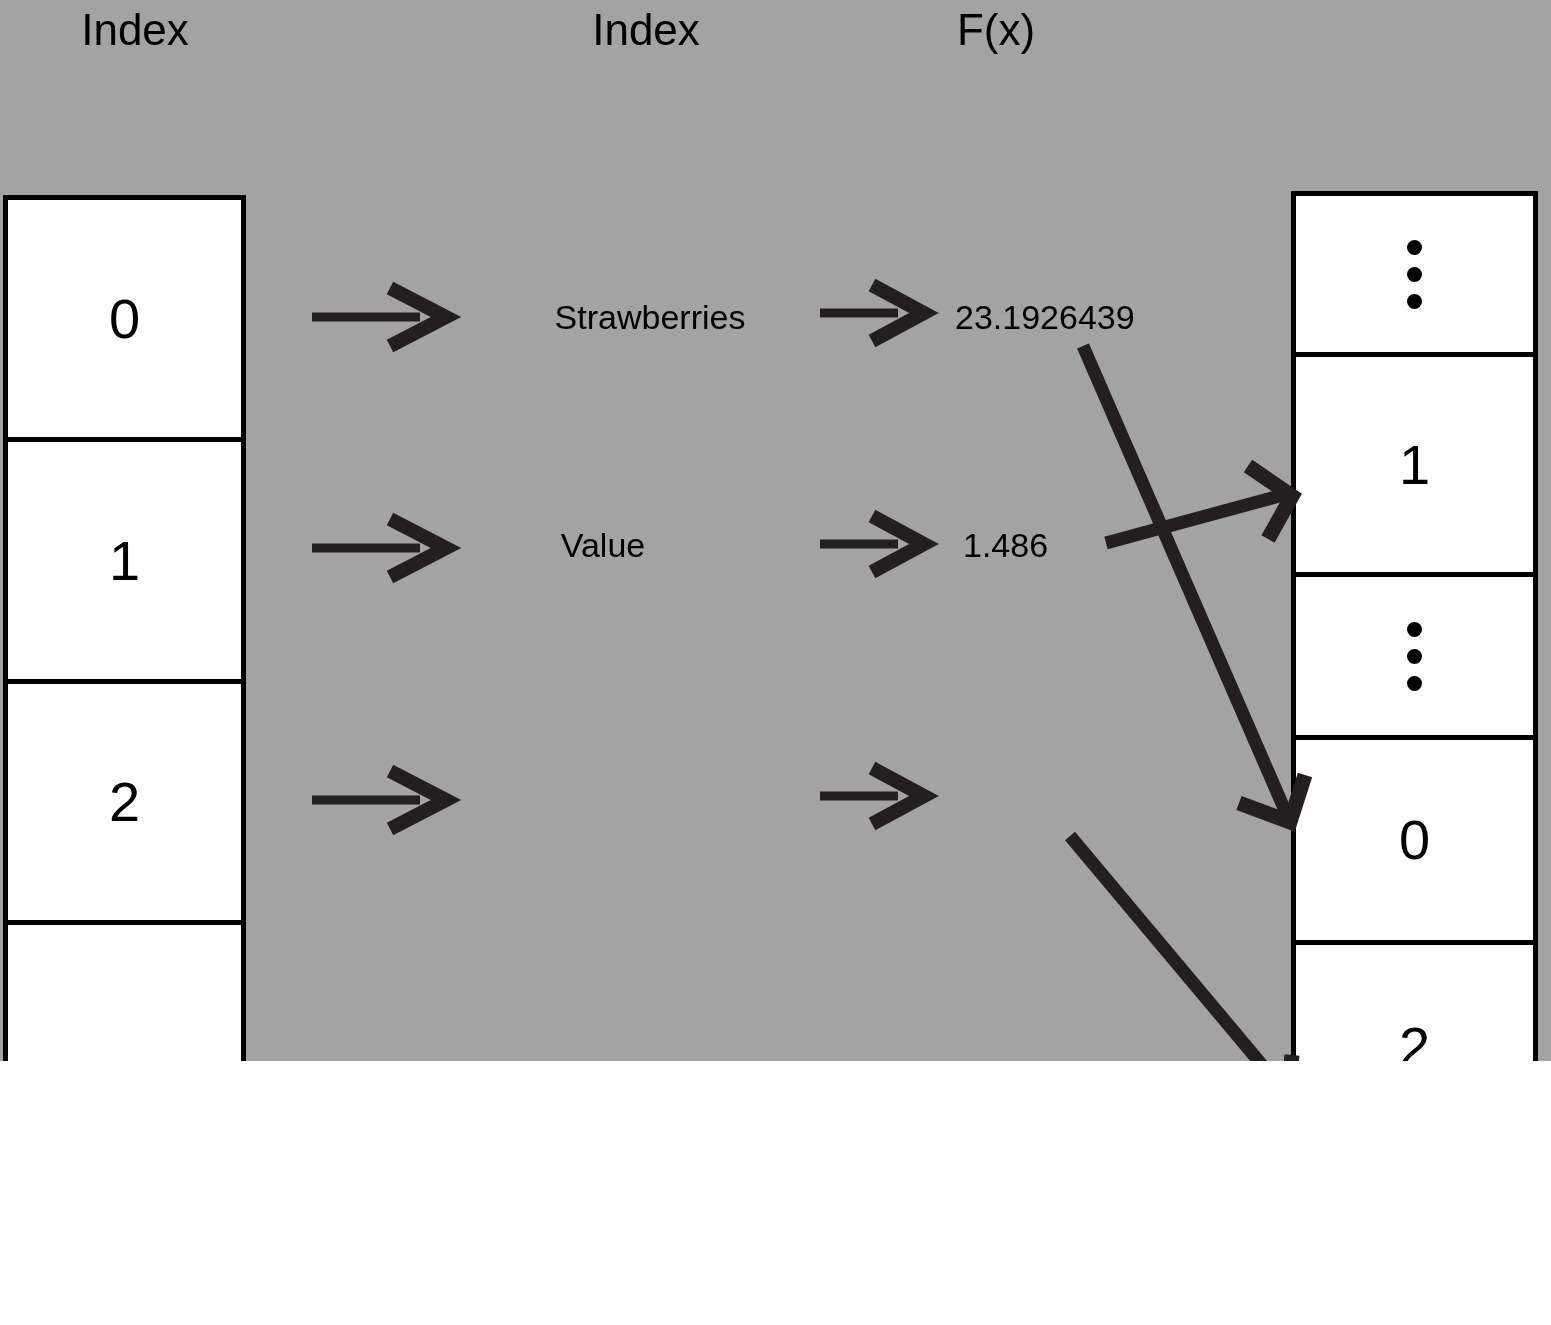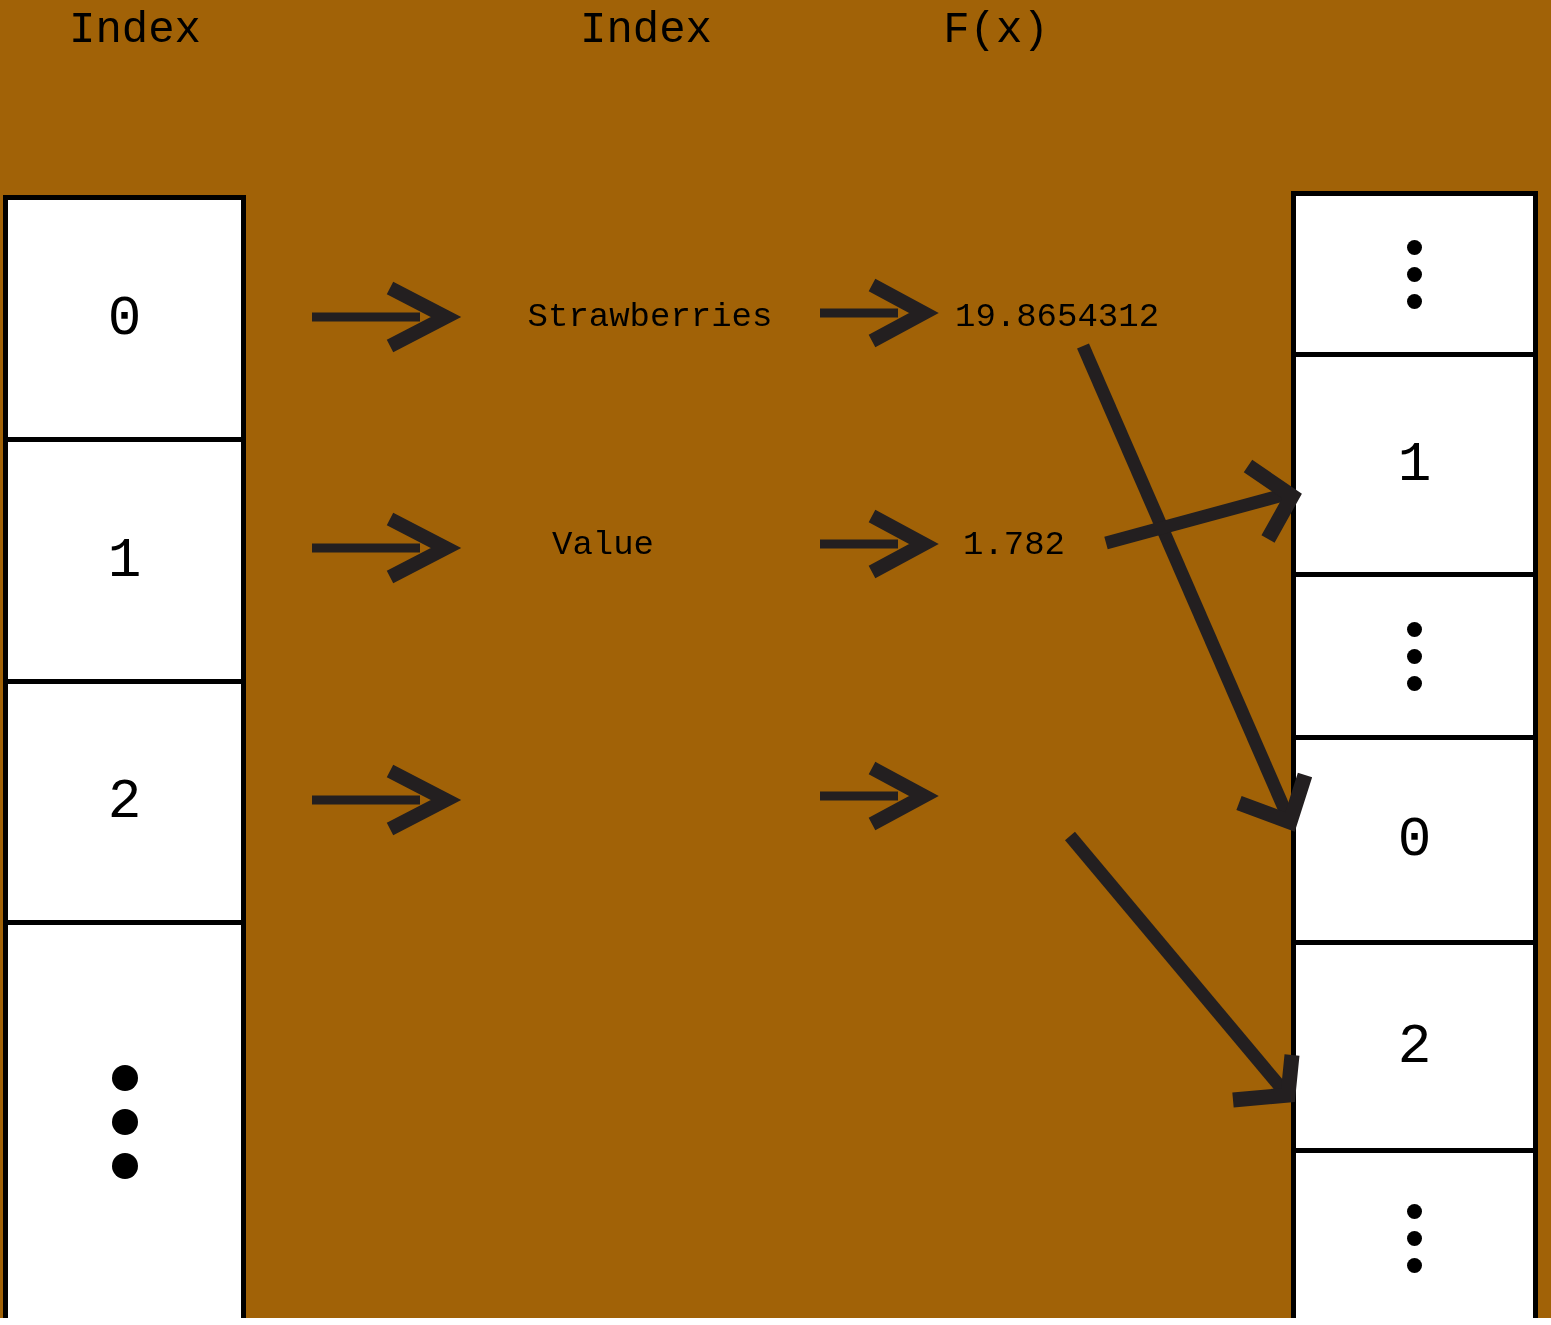--- a/index.html
+++ b/index.html
@@ -1,20 +1,20 @@
 <!DOCTYPE html>
 <html><head>
 <meta charset="utf-8">
 <style>
   html,body{margin:0;padding:0;background:#ffffff;}
   #page{
     position:relative;
-    width:1551px;height:1318px;
-    background:#a16207;
-    font-family:Liberation Mono, monospace;
+    width:1551px;height:1061px;
+    background:#a3a3a3;
+    font-family:Liberation Sans, sans-serif;
     color:#000000;
     overflow:hidden;
   }
   .hdr{
     position:absolute;
     font-size:44px;
     line-height:44px;
     color:#000;
     white-space:nowrap;
     text-align:center;
@@ -100,24 +100,24 @@
     <div class="cell" style="height:393px;">
       <span class="vdots big">
         <i></i>
           <i></i>
           <i></i>
       </span>
     </div>
   </div>
 
   <div class="mtext c" style="left:650px;top:294px;">Strawberries</div>
-  <div class="mtext" style="left:955px;top:294px;">19.8654312</div>
+  <div class="mtext" style="left:955px;top:294px;">23.1926439</div>
 
   <div class="mtext c" style="left:603px;top:522px;">Value</div>
-  <div class="mtext" style="left:963px;top:522px;">1.782</div>
+  <div class="mtext" style="left:963px;top:522px;">1.486</div>
 
 
   <div class="table" style="left:1291px;top:191px;width:247px;height:1127px;">
 
     <div class="cell" style="height:161px;">
       <span class="vdots small">
         <i></i>
           <i></i>
           <i></i>
       </span>

